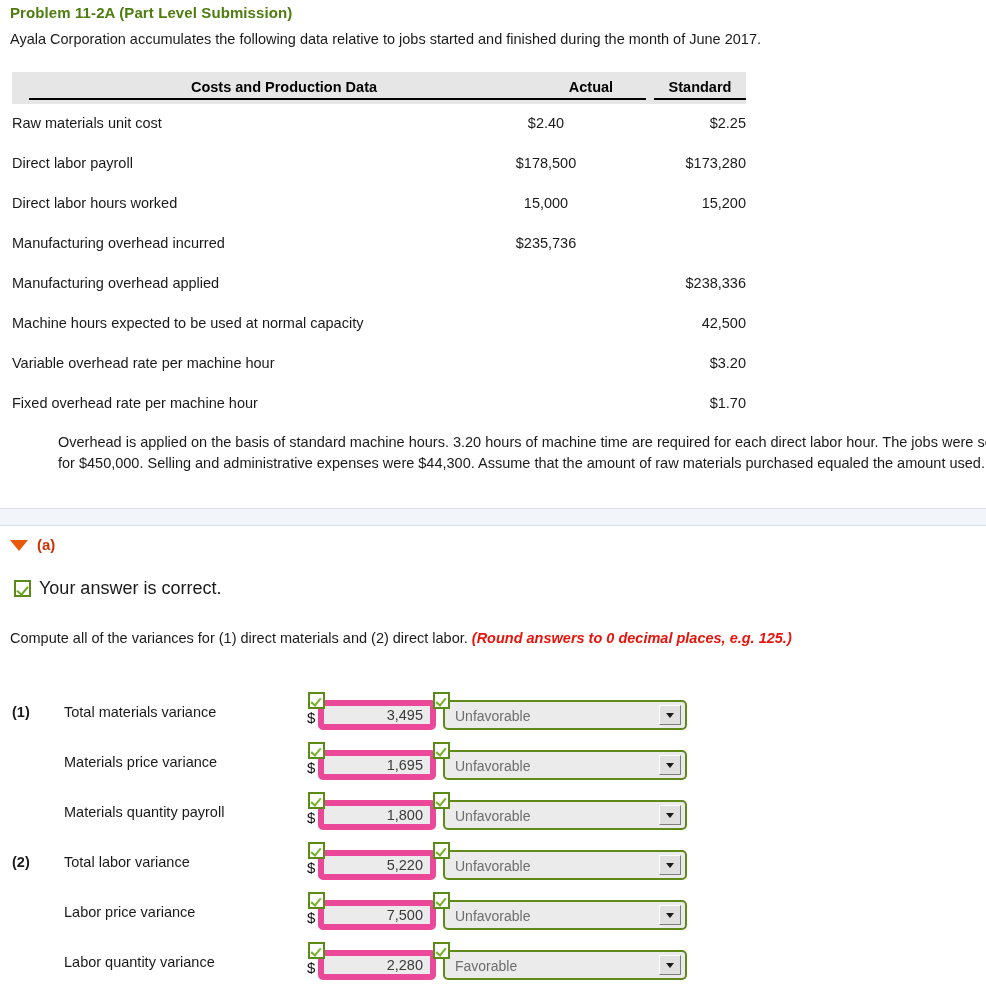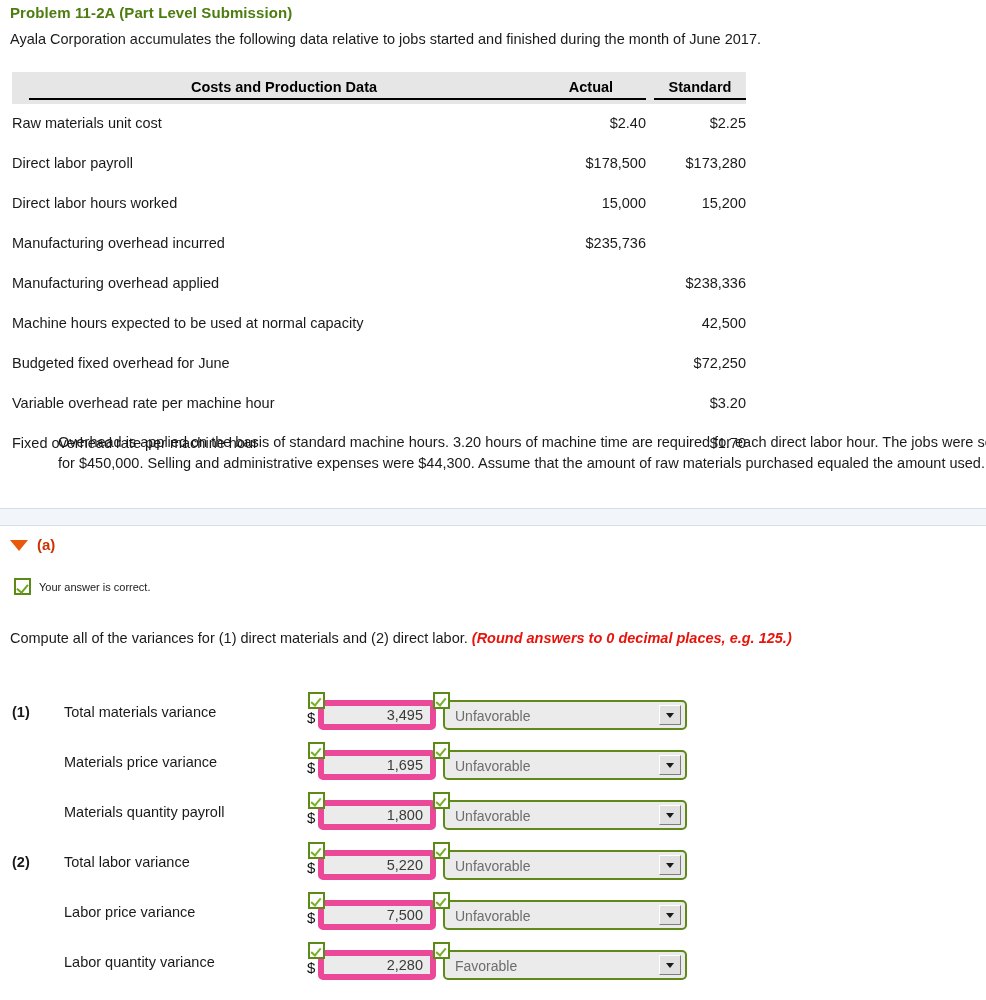--- a/index.html
+++ b/index.html
@@ -72,21 +72,21 @@
     top: 11px;
     font-size: 14.5px;
     color: #1a1a1a;
     white-space: nowrap;
   }
   .dt-row .cell-actual {
     position: absolute;
     left: 434px;
     width: 200px;
     top: 11px;
-    text-align: right;
+    text-align: center;
     font-size: 14.5px;
     color: #1a1a1a;
   }
   .dt-row .cell-standard {
     position: absolute;
     left: 554px;
     width: 180px;
     top: 11px;
     text-align: right;
     font-size: 14.5px;
@@ -161,21 +161,21 @@
     position: absolute;
     left: 3px;
     top: 2px;
     width: 5px;
     height: 9px;
     border-right: 2.4px solid #6aa51b;
     border-bottom: 2.4px solid #6aa51b;
     transform: rotate(40deg);
   }
   .correct-text {
-    font-size: 11px;
+    font-size: 18px;
     color: #1a1a1a;
   }
 
   
   .instruction {
     position: absolute;
     left: 10px;
     top: 627px;
     width: 968px;
     font-size: 14.5px;
@@ -358,25 +358,20 @@
         <div class="cell-label">Manufacturing overhead applied</div>
         <div class="cell-actual"></div>
         <div class="cell-standard">$238,336</div>
       </div>
       <div class="dt-row">
         <div class="cell-label">Machine hours expected to be used at normal capacity</div>
         <div class="cell-actual"></div>
         <div class="cell-standard">42,500</div>
       </div>
       <div class="dt-row">
-        <div class="cell-label">Budgeted fixed overhead for June</div>
-        <div class="cell-actual"></div>
-        <div class="cell-standard">$72,250</div>
-      </div>
-      <div class="dt-row">
         <div class="cell-label">Variable overhead rate per machine hour</div>
         <div class="cell-actual"></div>
         <div class="cell-standard">$3.20</div>
       </div>
       <div class="dt-row">
         <div class="cell-label">Fixed overhead rate per machine hour</div>
         <div class="cell-actual"></div>
         <div class="cell-standard">$1.70</div>
       </div>
     </div>

